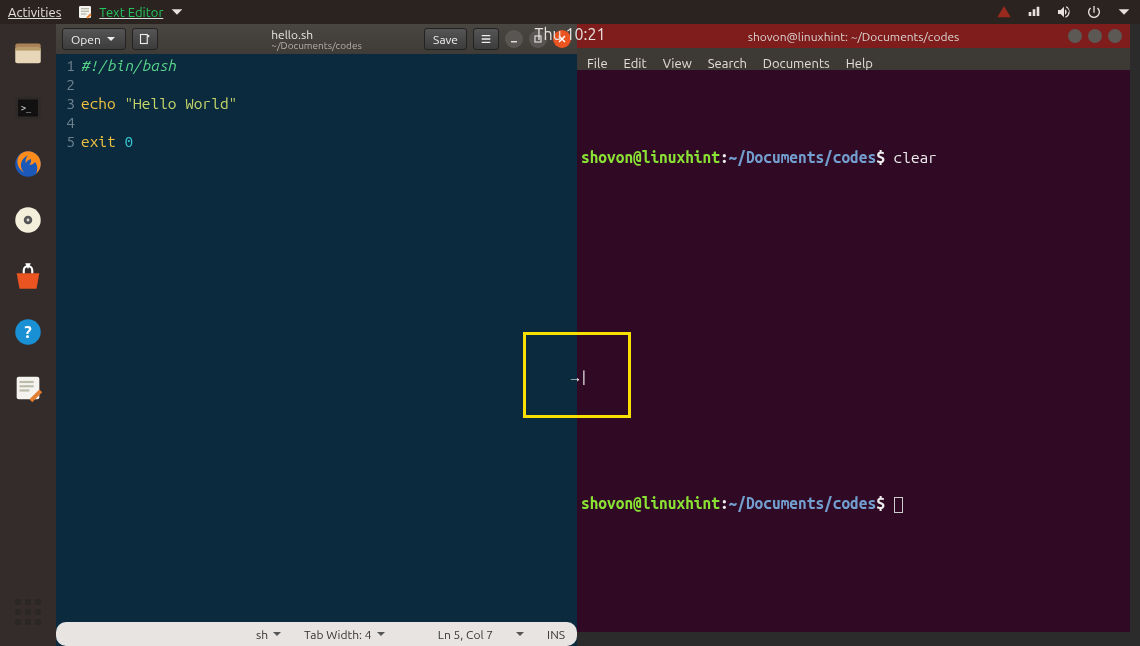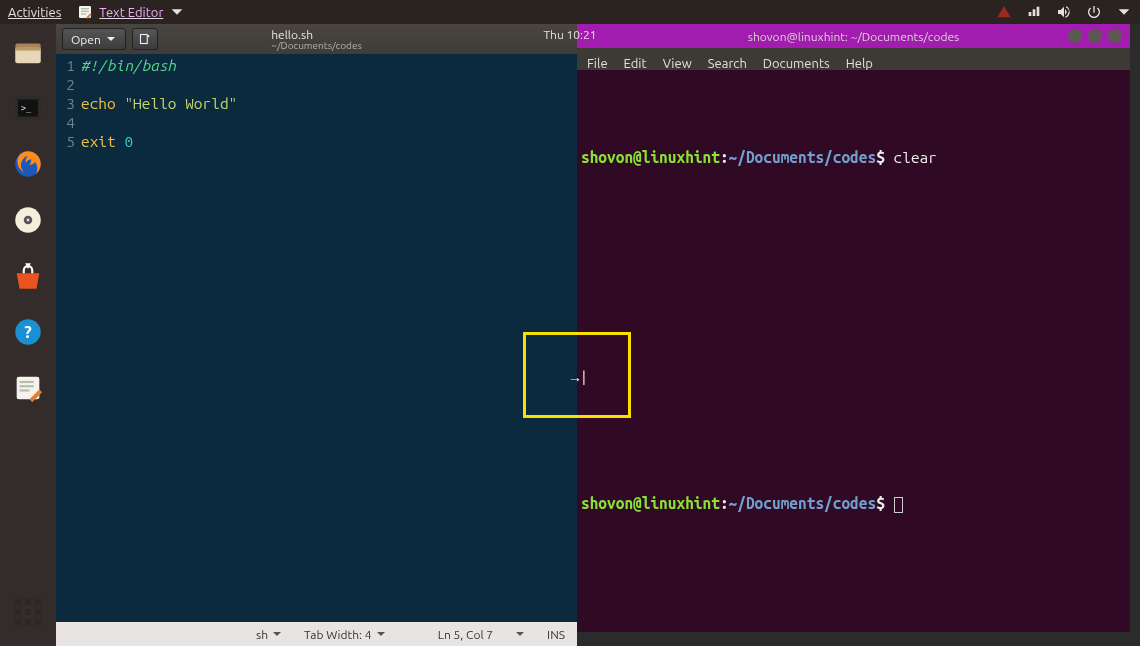--- a/index.html
+++ b/index.html
@@ -1,22 +1,22 @@
 <!DOCTYPE html>
 <html><head>
 <meta charset="utf-8">
 <style>
   * { box-sizing: border-box; margin: 0; padding: 0; }
   body { width:1140px; height:646px; font-family: Ubuntu, "Segoe UI", sans-serif; font-size:13px; color:#ddd; background:#2b2b2b; overflow:hidden; position:relative;}
   
   .top-panel { position:absolute; top:0; left:0; right:0; height:24px; background:#2a2320; display:flex; align-items:center; padding:0 8px; z-index:30;text-decoration:underline;}
   .top-panel .activities { color:#e6e1de; font-size:13px; margin-right:16px;}
-  .top-panel .app-indicator { display:flex; align-items:center; gap:6px; color:#f0abfc;}
+  .top-panel .app-indicator { display:flex; align-items:center; gap:6px; color:#22c55e;}
   .top-panel .app-indicator svg { width:16px; height:16px;}
-  .top-panel .clock { position:absolute; left:50%; transform:translateX(-50%); color:#e6e1de; font-size:12px;margin-top:44px;}
+  .top-panel .clock { position:absolute; left:50%; transform:translateX(-50%); color:#e6e1de; font-size:16px;margin-top:44px;}
   .top-panel .tray { margin-left:auto; display:flex; align-items:center; gap:14px;}
   .tray svg { width:16px; height:16px; fill:#e6e1de;}
 
   
   .dock { position:absolute; left:0; top:24px; bottom:0; width:56px; background: rgba(55,45,42,0.65); display:flex; flex-direction:column; align-items:center; padding-top:6px; z-index:25;}
   .dock .dock-item { width:44px; height:44px; border-radius:6px; display:flex; align-items:center; justify-content:center; margin-bottom:12px;}
   .dock .dock-item svg { width:34px; height:34px;}
   .dock .apps-button { margin-top:auto; margin-bottom:12px; width:44px; height:44px; display:flex; align-items:center; justify-content:center;}
   .apps-grid { display:grid; grid-template-columns:repeat(3,6px); grid-template-rows:repeat(3,6px); gap:4px;}
   .apps-grid span { width:6px; height:6px; background:#2b2725; border-radius:1px;}
@@ -34,28 +34,28 @@
   .gedit-title .fpath { color:#b5aea8; font-size:10px; margin-top:-1px;}
 
   .gedit-body { flex:1; display:flex; font-family: "Ubuntu Mono","DejaVu Sans Mono", monospace; font-size:15.5px; line-height:19px; color:#e4e0dc;}
   .gutter { width:23px; background:#0b2a3e; color:#6d818e; text-align:right; padding:2px 4px 0 0; user-select:none;}
   .code   { flex:1; padding:2px 4px 0 2px; white-space:pre; background:#0b2a3e;}
   .code .c-green { color:#58d68a; font-style:italic;}
   .code .c-yellow { color:#f0c040;}
   .code .c-string { color:#c6d66b;}
   .code .c-cyan   { color:#35c7d3;}
 
-  .gedit-status { height:24px; background:#e7e4e1; color:#333; display:flex; align-items:center; gap:22px; padding:0 12px 0 200px; font-size:12px;}
+  .gedit-status { height:24px; background:#e7e4e1; color:#333; display:flex; align-items:center; gap:22px; padding:0 12px 0 200px; font-size:12px;border-radius:10px;}
   .gedit-status .dd { display:flex; align-items:center; gap:4px;}
   .gedit-status svg { width:10px; height:10px; fill:#555;}
   .gedit-status .spacer{flex:1;}
 
   
   .terminal { position:absolute; left:577px; top:24px; right:10px; height:608px; background:#300a24; color:#eee; display:flex; flex-direction:column;}
-  .term-title { height:24px; background:#a21caf; display:flex; align-items:center; justify-content:center; position:relative; color:#d9d5d1; font-size:12px;}
+  .term-title { height:24px; background:#7f1d1d; display:flex; align-items:center; justify-content:center; position:relative; color:#d9d5d1; font-size:12px;}
   .term-title .controls{position:absolute; right:8px; display:flex; gap:6px;}
   .term-title .controls .c{width:14px;height:14px;border-radius:7px;background:#5c5854;}
   .term-menu { height:22px; background:#3d3935; display:flex; align-items:flex-end; gap:16px; padding:0 10px; color:#e4ded9; font-size:13px;}
   .term-body { flex:1; font-family:"Ubuntu Mono","DejaVu Sans Mono",monospace; font-size:15.5px; line-height:19px; padding:2px 4px; position:relative;}
   .term-body .p-green { color:#8ae234; font-weight:bold;}
   .term-body .p-white { color:#eee; font-weight:bold;}
   .term-body .p-blue  { color:#729fcf; font-weight:bold;}
   .term-body .cmd     { color:#eee;}
   .term-body .cursor  { display:inline-block; width:9px; height:16px; border:1px solid #ccc; vertical-align:middle;}
   .term-line { position:absolute; left:4px; }
@@ -178,20 +178,45 @@
     <div class="btn" style="padding:0 6px;">
       <svg viewBox="0 0 16 16">
           <rect x="2" y="2" width="9" height="12" fill="none" stroke="#eee" stroke-width="1.5"></rect>
           <path d="M11 4 L14 4 M12.5 2.5 L12.5 5.5" stroke="#eee" stroke-width="1.5"></path>
         </svg>
     </div>
     <div class="gedit-title">
       <div class="fname">hello.sh</div>
       <div class="fpath">~/Documents/codes</div>
     </div>
+    <div style="margin-left:auto;display:flex;gap:6px;align-items:center;">
+      <div class="btn">
+          <span>Save</span>
+        </div>
+      <div class="btn" style="padding:0 6px;">
+        <svg viewBox="0 0 14 14">
+            <path d="M2 3h10M2 7h10M2 11h10" stroke="#eee" stroke-width="1.6"></path>
+          </svg>
+      </div>
+      <div class="window-ctl">
+          <svg viewBox="0 0 10 10">
+            <rect x="2" y="7" width="6" height="1.5"></rect>
+          </svg>
+        </div>
+      <div class="window-ctl">
+          <svg viewBox="0 0 10 10">
+            <rect x="2" y="2" width="6" height="6" fill="none" stroke="#ddd" stroke-width="1.2"></rect>
+          </svg>
+        </div>
+      <div class="window-ctl close">
+          <svg viewBox="0 0 10 10">
+            <path d="M2 2 L8 8 M8 2 L2 8" stroke="#fff" stroke-width="1.5"></path>
+          </svg>
+        </div>
+    </div>
   </div>
 
   <div class="gedit-body">
     <div class="gutter">
       <div>1</div>
       <div>2</div>
       <div>3</div>
       <div>4</div>
       <div>5</div>
     </div>

